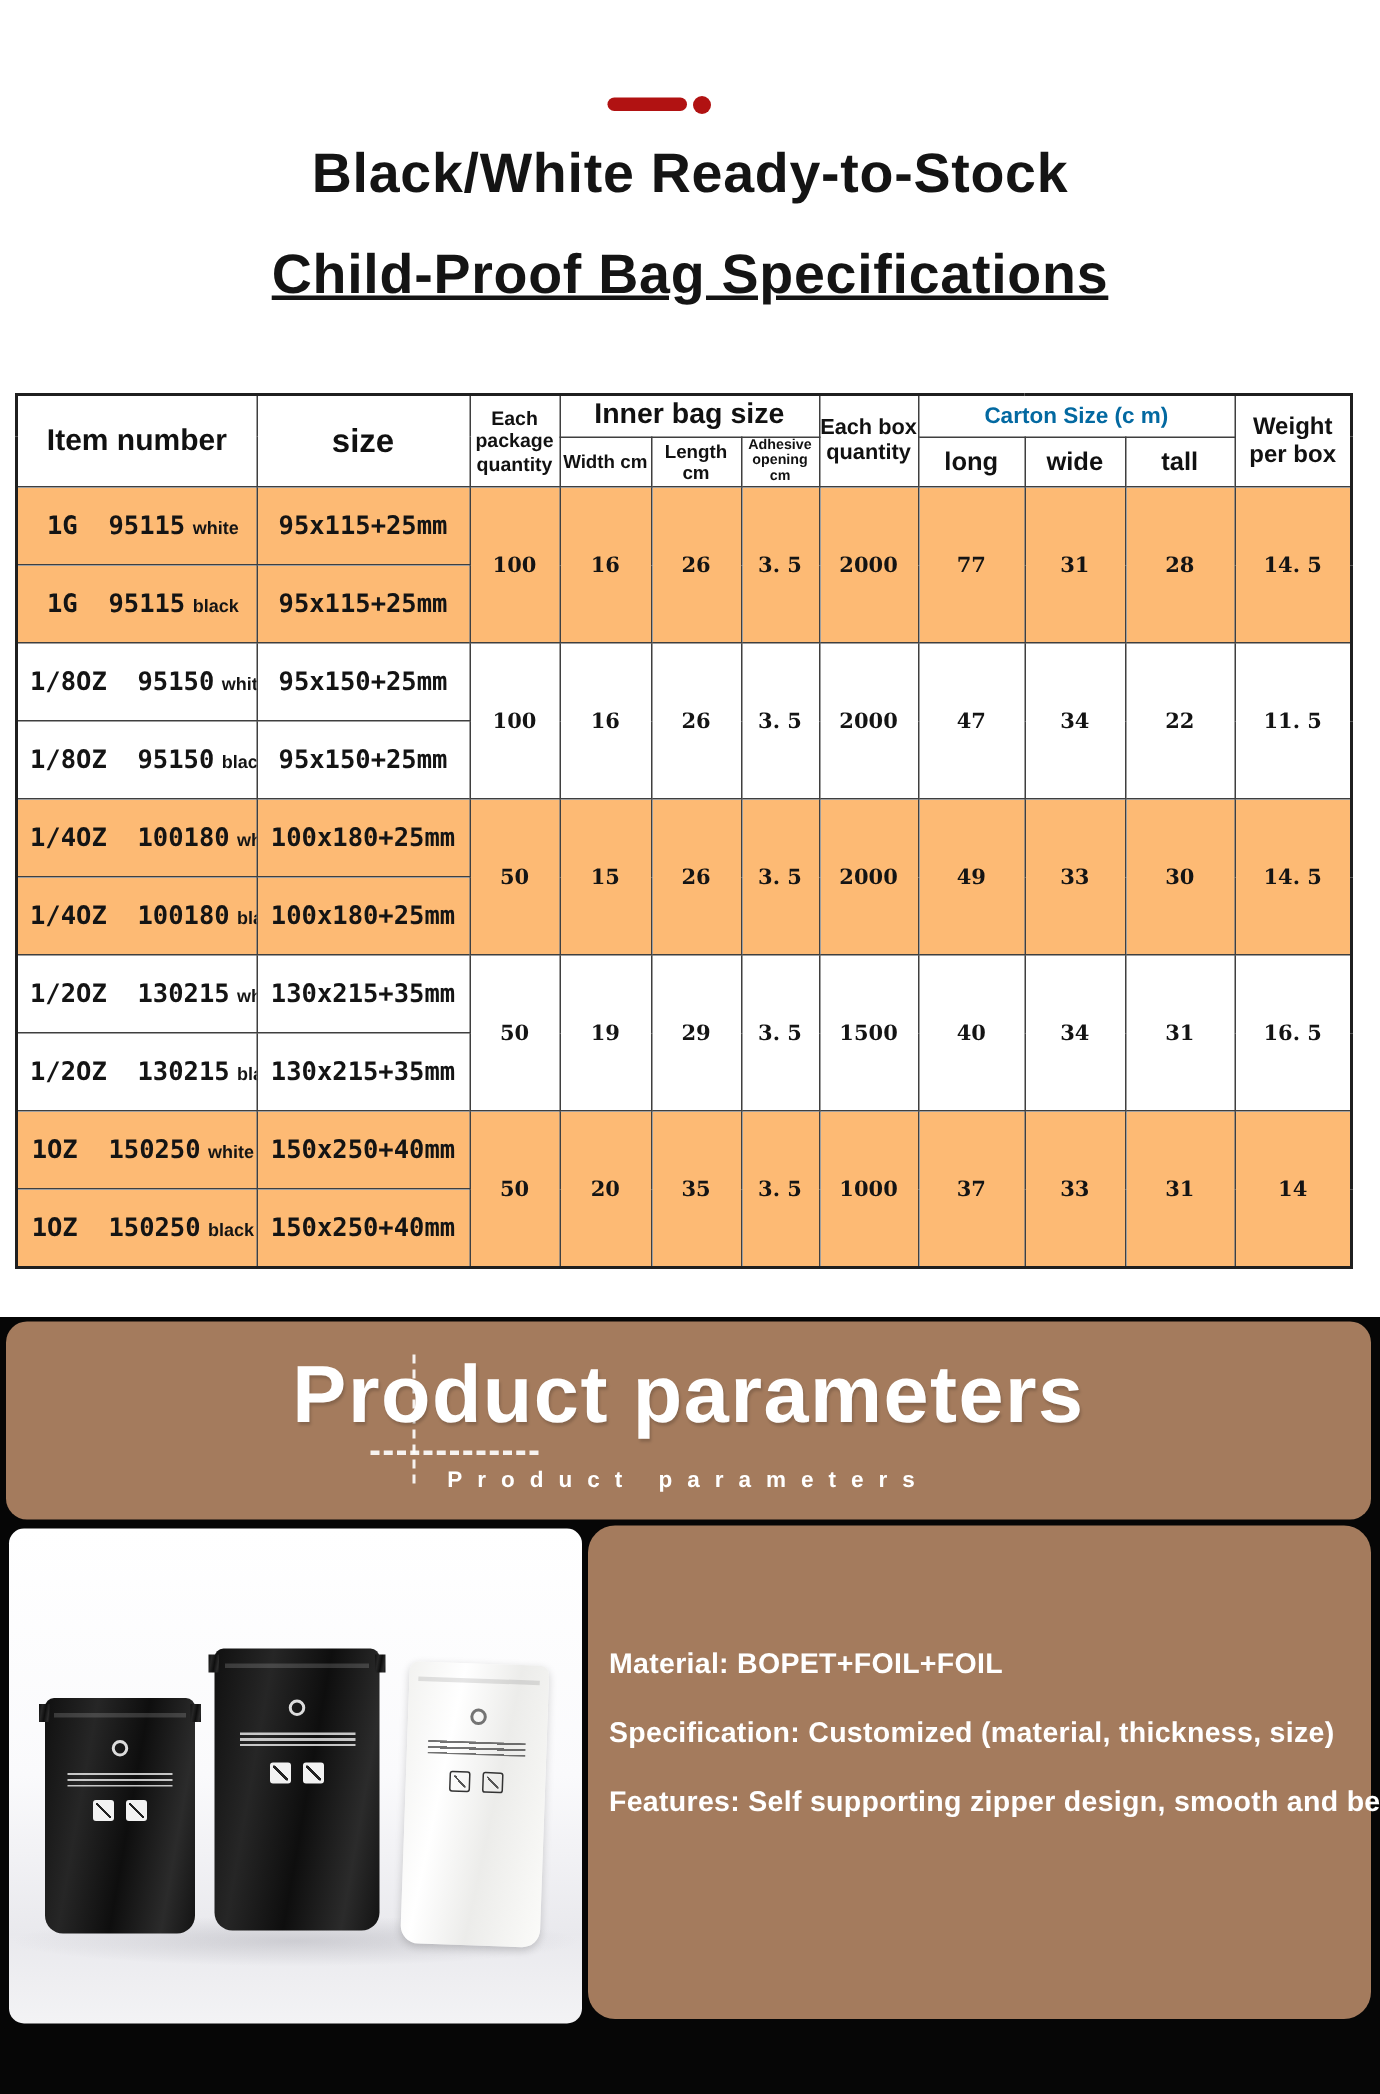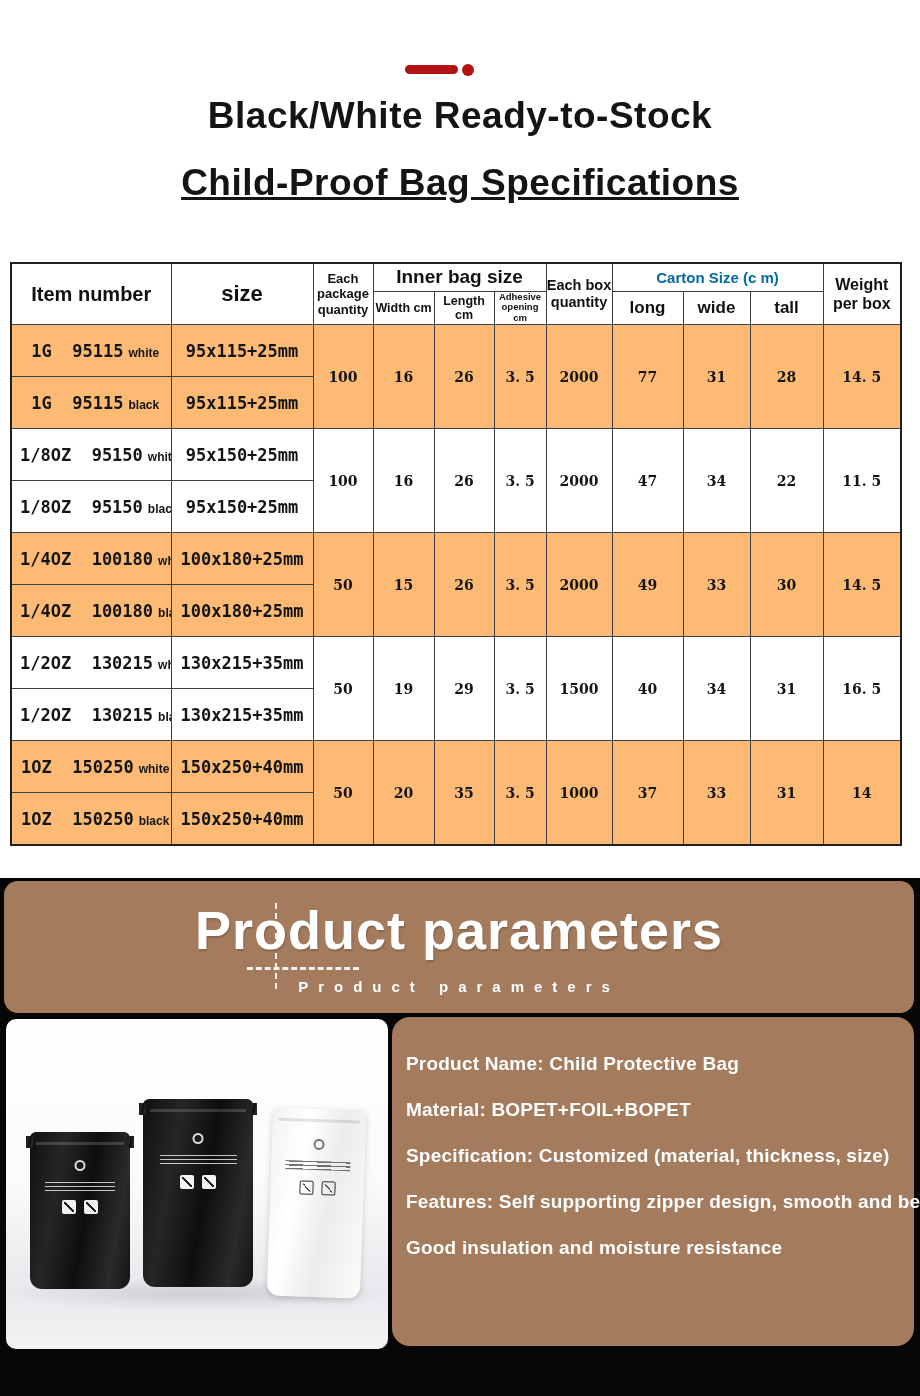--- a/index.html
+++ b/index.html
@@ -254,21 +254,19 @@
         <div class="logo-dot" style="top:30px"></div>
         <div class="micro-text" style="top:52px"></div>
         <div class="icon-row" style="top:72px">
           <div class="sq-icon"></div>
           <div class="sq-icon"></div>
         </div>
       </div>
     </div>
 
     <div class="detail-panel">
-      <div class="detail-line" style="top:36px">Product Name: Child Protective Bag</div>
-      <div class="detail-line" style="top:82px">Material: BOPET+FOIL+BOPET</div>
+      <div class="detail-line" style="top:82px">Material: BOPET+FOIL+FOIL</div>
       <div class="detail-line" style="top:128px">Specification: Customized (material, thickness, size)</div>
       <div class="detail-line" style="top:174px">Features: Self supporting zipper design, smooth and beautiful,</div>
-      <div class="detail-line" style="top:220px">Good insulation and moisture resistance</div>
     </div>
 
   </div>
 </div>
 
 </body></html>

